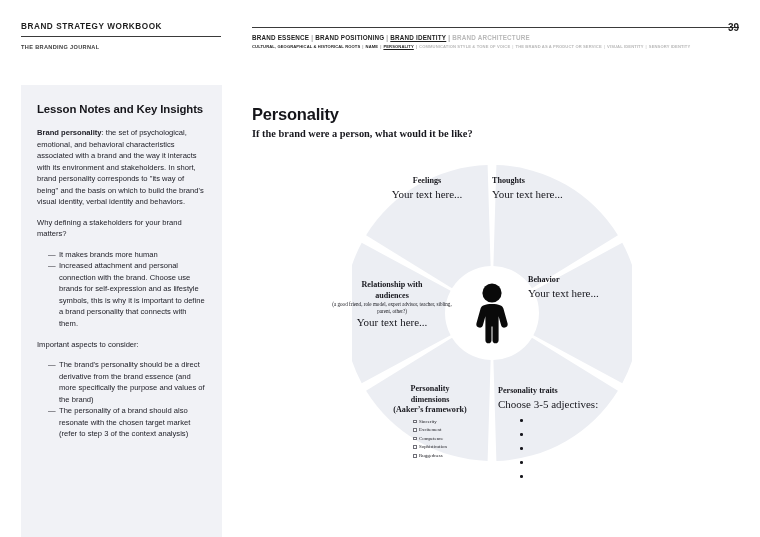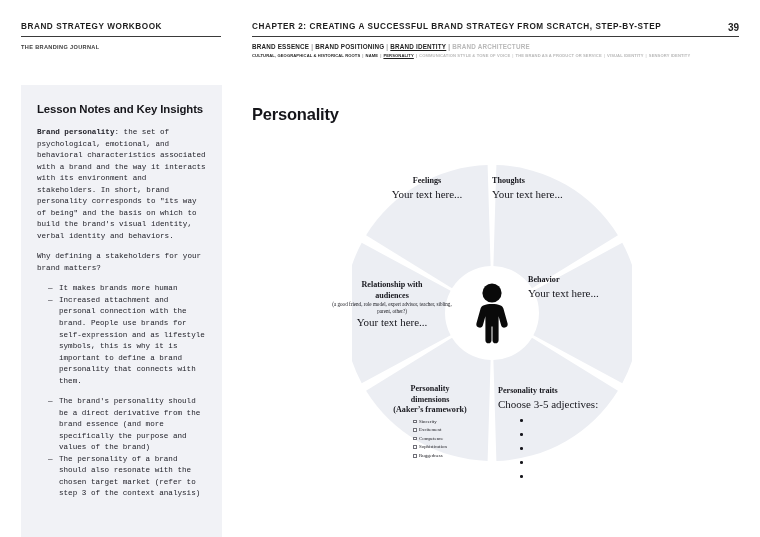--- a/index.html
+++ b/index.html
@@ -51,21 +51,21 @@
     background:#f1f2f6;
   }
   .sb-inner { padding:18px 16px 0 16px; }
   .sb-title {
     font-size:11.4px; font-weight:bold; color:#15151a;
     font-family:"Liberation Sans", sans-serif;
     letter-spacing:-.1px;
     margin:0 0 12px 0;
   }
   .sb-body {
-    font-family:Liberation Mono, monospace;
+    font-family:Liberation Sans, sans-serif;
     font-size:7.6px; line-height:1.52; color:#22222a;
   }
   .sb-p { margin:0 0 9px 0; }
   .sb-body b { font-weight:bold; }
   .sb-list { margin:0 0 9px 0; padding:0; list-style:none; }
   .sb-list li {
     position:relative; padding-left:11px; margin-bottom:0px;
     line-height:1.52;
   }
   .sb-list li .dash {
@@ -135,51 +135,52 @@
 
 <div class="page">
 
   <div class="hdr-left">
     <div class="hdr-title">BRAND STRATEGY WORKBOOK</div>
     <div class="rule rule-left"></div>
     <div class="hdr-sub">THE BRANDING JOURNAL</div>
   </div>
 
   <div class="hdr-right">
-    <div class="hdr-title">CHAPTER 2: CREATING A SUCCESSFUL BRAND STRATEGY FROM SCRATCH, STEP-BY-STEP</div>
     <div class="hdr-pageno">39</div>
     <div class="rule rule-right"></div>
     <div class="crumbs1" id="crumbs1"><span class="cr">BRAND ESSENCE</span><span class="sep">|</span><span class="cr">BRAND POSITIONING</span><span class="sep">|</span><span class="cr cur">BRAND IDENTITY</span><span class="sep">|</span><span class="cr dim">BRAND ARCHITECTURE</span></div>
     <div class="crumbs2" id="crumbs2"><span class="cr">CULTURAL, GEOGRAPHICAL &amp; HISTORICAL ROOTS</span><span class="sep">|</span><span class="cr">NAME</span><span class="sep">|</span><span class="cr cur">PERSONALITY</span><span class="sep">|</span><span class="cr dim">COMMUNICATION STYLE &amp; TONE OF VOICE</span><span class="sep dim">|</span><span class="cr dim">THE BRAND AS A PRODUCT OR SERVICE</span><span class="sep dim">|</span><span class="cr dim">VISUAL IDENTITY</span><span class="sep dim">|</span><span class="cr dim">SENSORY IDENTITY</span></div>
   </div>
 
   <aside class="sidebar">
     <div class="sb-inner">
       <h2 class="sb-title">Lesson Notes and Key Insights</h2>
       <div class="sb-body">
 
         <p class="sb-p"><b>Brand personality</b><span>: the set of psychological, emotional, and behavioral characteristics associated with a brand and the way it interacts with its environment and stakeholders. In short, brand personality corresponds to "its way of being" and the basis on which to build the brand's visual identity, verbal identity and behaviors.</span></p>
 
         <p class="sb-p">Why defining a stakeholders for your brand matters?</p>
 
         <ul class="sb-list indent" id="reasons-list">
             <li><span class="dash">—</span><span>It makes brands more human</span></li>
-            <li><span class="dash">—</span><span>Increased attachment and personal connection with the brand. People use brands for self-expression and as lifestyle symbols, this is why it is important to define a brand personality that connects with them.</span></li>
+            <li><span class="dash">—</span><span>Increased attachment and personal connection with the brand. Choose use brands for self-expression and as lifestyle symbols, this is why it is important to define a brand personality that connects with them.</span></li>
           </ul>
 
+        <p class="sb-p">Important aspects to consider:</p>
 
         <ul class="sb-list indent" id="aspects-list">
             <li><span class="dash">—</span><span>The brand's personality should be a direct derivative from the brand essence (and more specifically the purpose and values of the brand)</span></li>
             <li><span class="dash">—</span><span>The personality of a brand should also resonate with the chosen target market (refer to step 3 of the context analysis)</span></li>
           </ul>
       </div>
     </div>
   </aside>
 
   <h1 class="main-title">Personality</h1>
+  <div class="main-sub">If the brand were a person, what would it be like?</div>
 
   <div class="wheel-wrap">
 
     <svg class="wheel-svg" width="280" height="330" viewBox="0 0 280 330">
       <g id="wheel-paths">
           <path d="M 14.079955805240417 87.23019564130439 A 148 148 0 0 1 135.6093958754036 17.065140702331178
                L 138.60568652799978 118.02068657438895 A 47 47 0 0 0 100.01187785706959 140.3028323996034 Z" fill="#eceef3"></path>
           <path d="M 144.39060412459642 17.065140702331178 A 148 148 0 0 1 265.9200441947596 87.23019564130436
                L 179.98812214293042 140.3028323996034 A 47 47 0 0 0 141.39431347200022 118.02068657438895 Z" fill="#eceef3"></path>
           <path d="M 270.310648319356 94.83494506102679 A 148 148 0 0 1 270.310648319356 235.1650549389732

